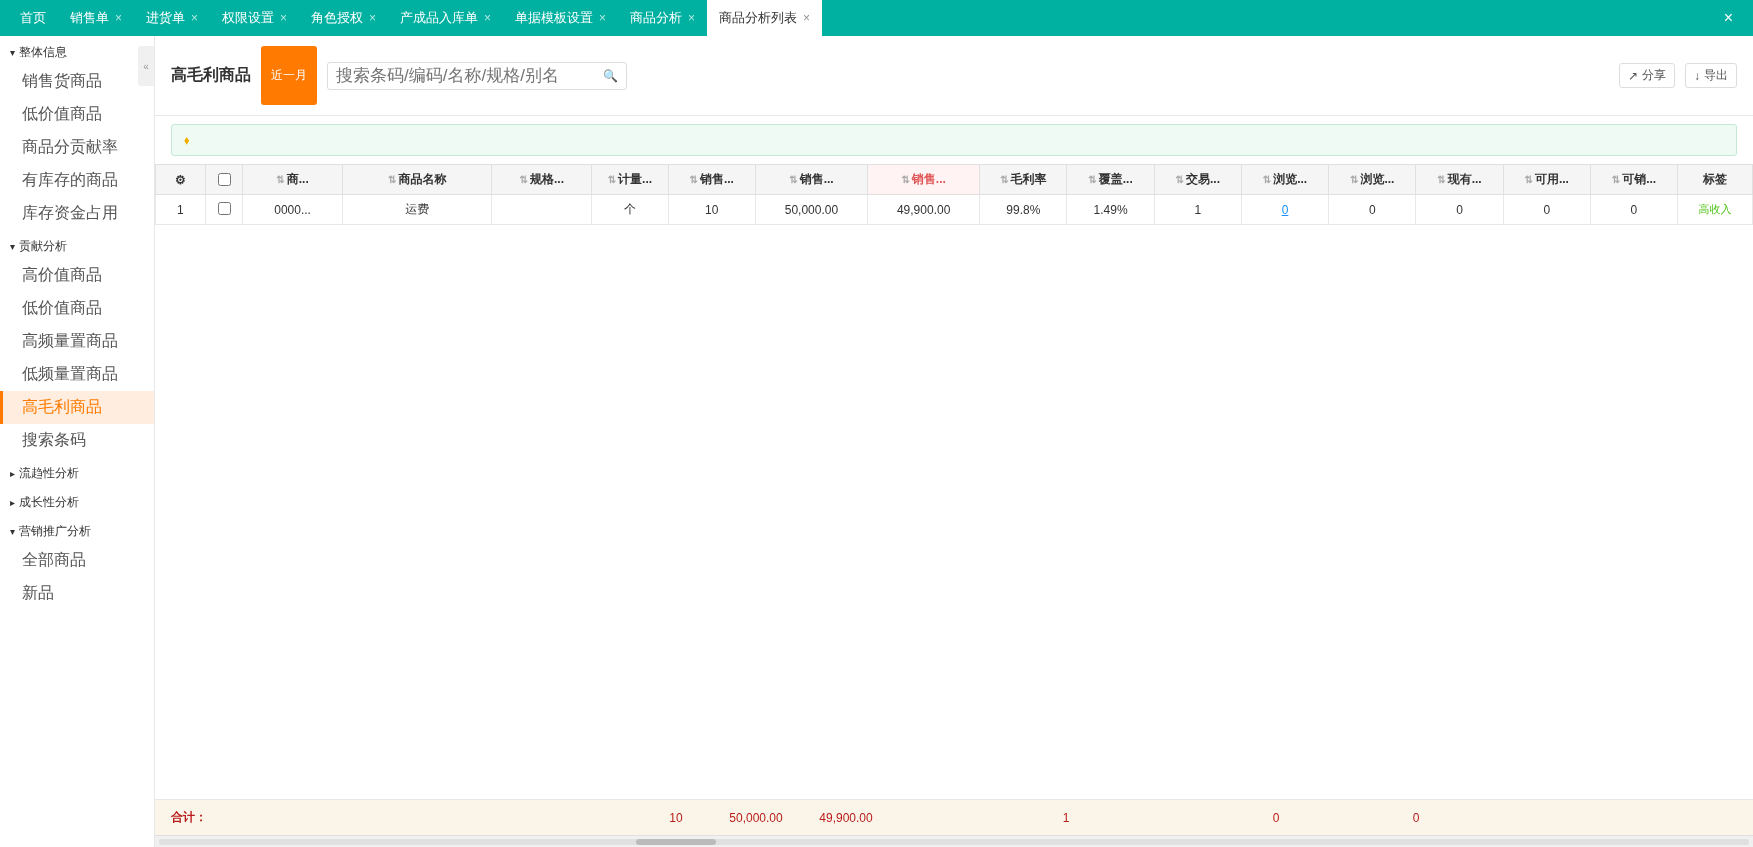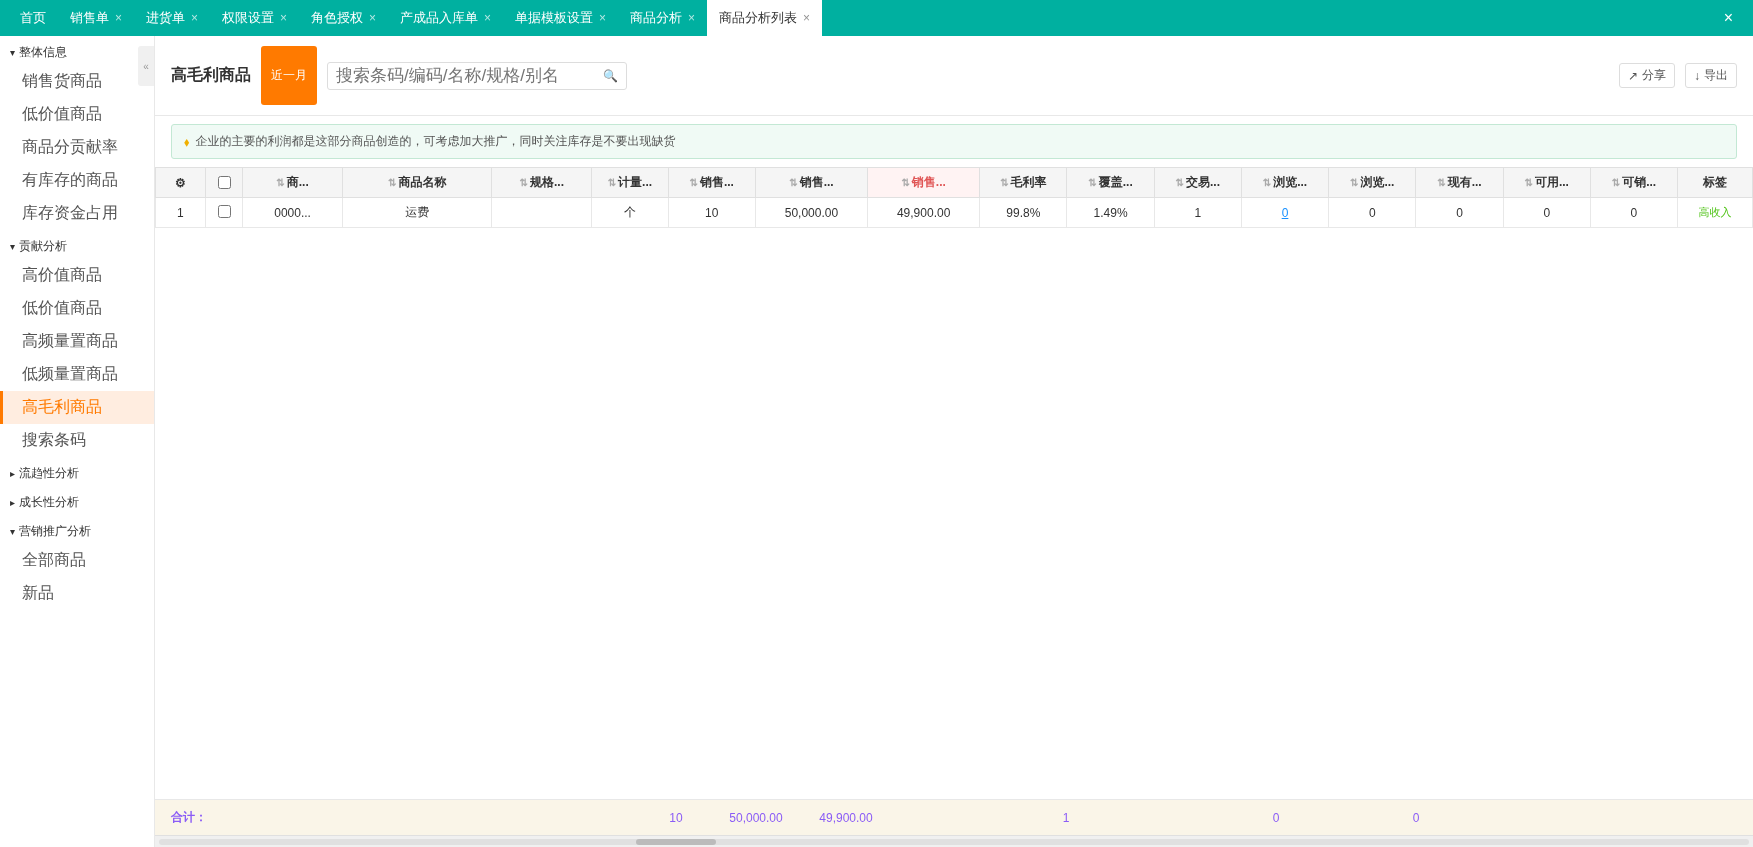--- a/index.html
+++ b/index.html
@@ -230,21 +230,21 @@
     }
 
     
     .footer-total {
       background: #faf5e8;
       border-top: 1px solid #e8e8e8;
       display: flex;
       align-items: center;
       padding: 8px 16px;
       font-size: 12px;
-      color: #8b5cf6;
+      color: #b91c1c;
       min-height: 36px;
     }
     .footer-total .total-label {
       font-weight: bold;
       width: 60px;
     }
 
     
     .scrollbar-area {
       height: 12px;
@@ -420,21 +420,20 @@
         </button>
         <button class="action-btn">
           <span>↓</span>
           <span>导出</span>
         </button>
       </div>
     </div>
 
     <div class="info-banner">
       <span class="info-icon">⬧</span>
-      <span>企业的主要的利润都是这部分商品创造的，可考虑加大推广，同时关注库存是不要出现缺货</span>
     </div>
 
     <div class="table-container">
       <table>
         <thead>
           <tr>
             <th class="col-num">
               <div class="col-header">
                 <span>⚙</span>
               </div>

